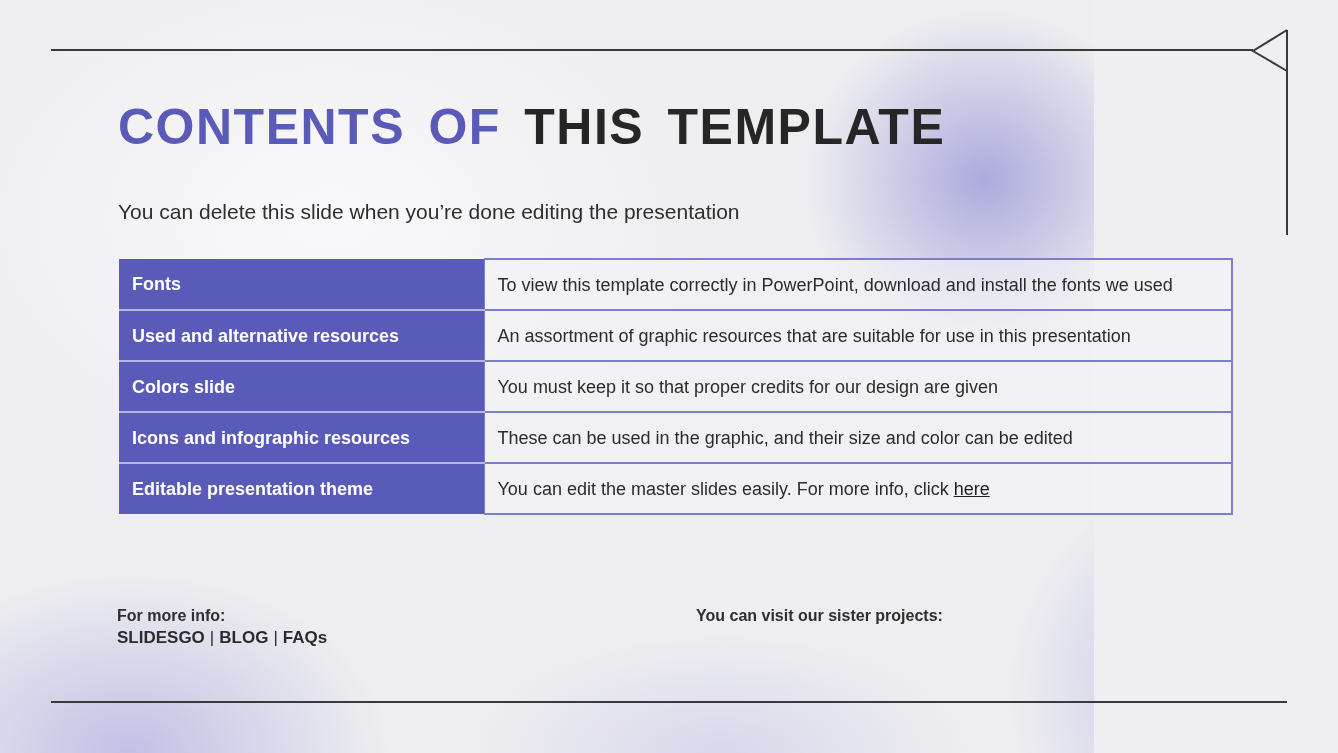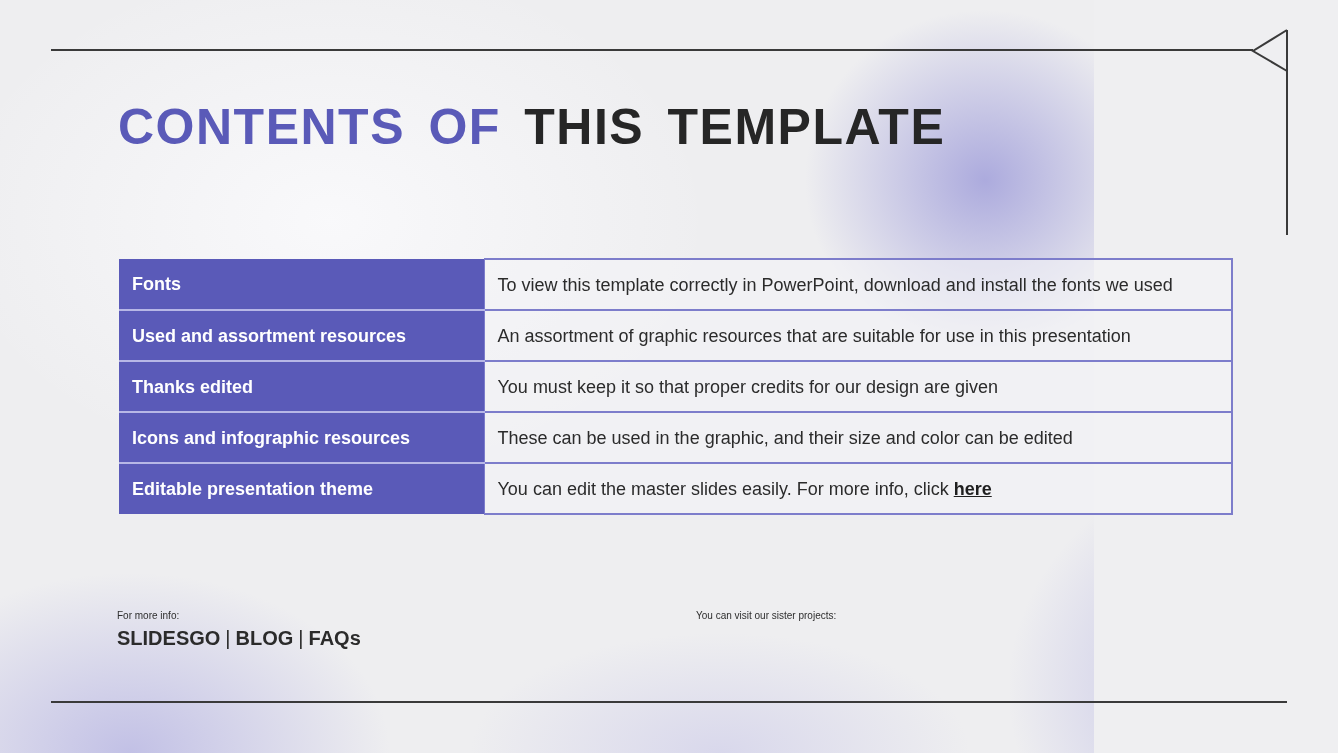--- a/index.html
+++ b/index.html
@@ -45,56 +45,57 @@
   }
   .table td.key {
     width: 365px; background: #5a5ab8; color: #ffffff; font-weight: bold;
     border-bottom: 2px solid #b7b7e6;
   }
   .table td.val {
     background: rgba(244,244,246,0.6); color: #2b2b2b;
     border: 2px solid #7d7dcb; border-left: 1px solid #7d7dcb;
   }
   .table tr:last-child td.key { border-bottom: none; }
-  .table a.here { color: #1f1f1f; font-weight: bold; text-decoration: underline; }
+  .table a.here { color: #1f1f1f; font-weight: normal; text-decoration: underline; }
 
   .info { position: absolute; top: 607px; }
-  .info .label { font-size: 10px; font-weight: normal; color: #2e2e2e; line-height: 18px; white-space: nowrap; }
-  .info .links { font-size: 20px; font-weight: bold; color: #2b2b2b; line-height: 22px; margin-top: 2px; white-space: nowrap; }
+  .info .label { font-size: 16px; font-weight: bold; color: #2e2e2e; line-height: 18px; white-space: nowrap; }
+  .info .links { font-size: 17px; font-weight: bold; color: #2b2b2b; line-height: 22px; margin-top: 2px; white-space: nowrap; }
   .info .links span.sep { font-weight: normal; padding: 0 5px; }
   .info .links a { color: #2b2b2b; text-decoration: none; }
   .info-left { left: 117px; }
   .info-right { left: 696px; }
 </style>
 </head>
 <body>
 
 <div class="slide">
   <div class="line top-line"></div>
   <div class="line vert-line"></div>
   <svg class="flag" viewBox="0 0 44 48">
     <polyline points="39,3 5,24 39,44" fill="none" stroke="#3a3a3a" stroke-width="2" stroke-linejoin="miter"></polyline>
   </svg>
   <div class="line bottom-line"></div>
 
   <h1 class="title"><span class="accent">CONTENTS OF</span> <span>THIS TEMPLATE</span></h1>
 
+  <p class="subtitle">You can delete this slide when you’re done editing the presentation</p>
 
   <table class="table">
     <tbody>
       <tr>
         <td class="key">Fonts</td>
         <td class="val">To view this template correctly in PowerPoint, download and install the fonts we used</td>
       </tr>
       <tr>
-        <td class="key">Used and assortment resources</td>
+        <td class="key">Used and alternative resources</td>
         <td class="val">An assortment of graphic resources that are suitable for use in this presentation</td>
       </tr>
       <tr>
-        <td class="key">Thanks edited</td>
+        <td class="key">Colors slide</td>
         <td class="val">You must keep it so that proper credits for our design are given</td>
       </tr>
       <tr>
         <td class="key">Icons and infographic resources</td>
         <td class="val">These can be used in the graphic, and their size and color can be edited</td>
       </tr>
       <tr>
         <td class="key">Editable presentation theme</td>
         <td class="val"><span>You can edit the master slides easily. For more info, click </span><a class="here" href="#">here</a></td>
       </tr>

